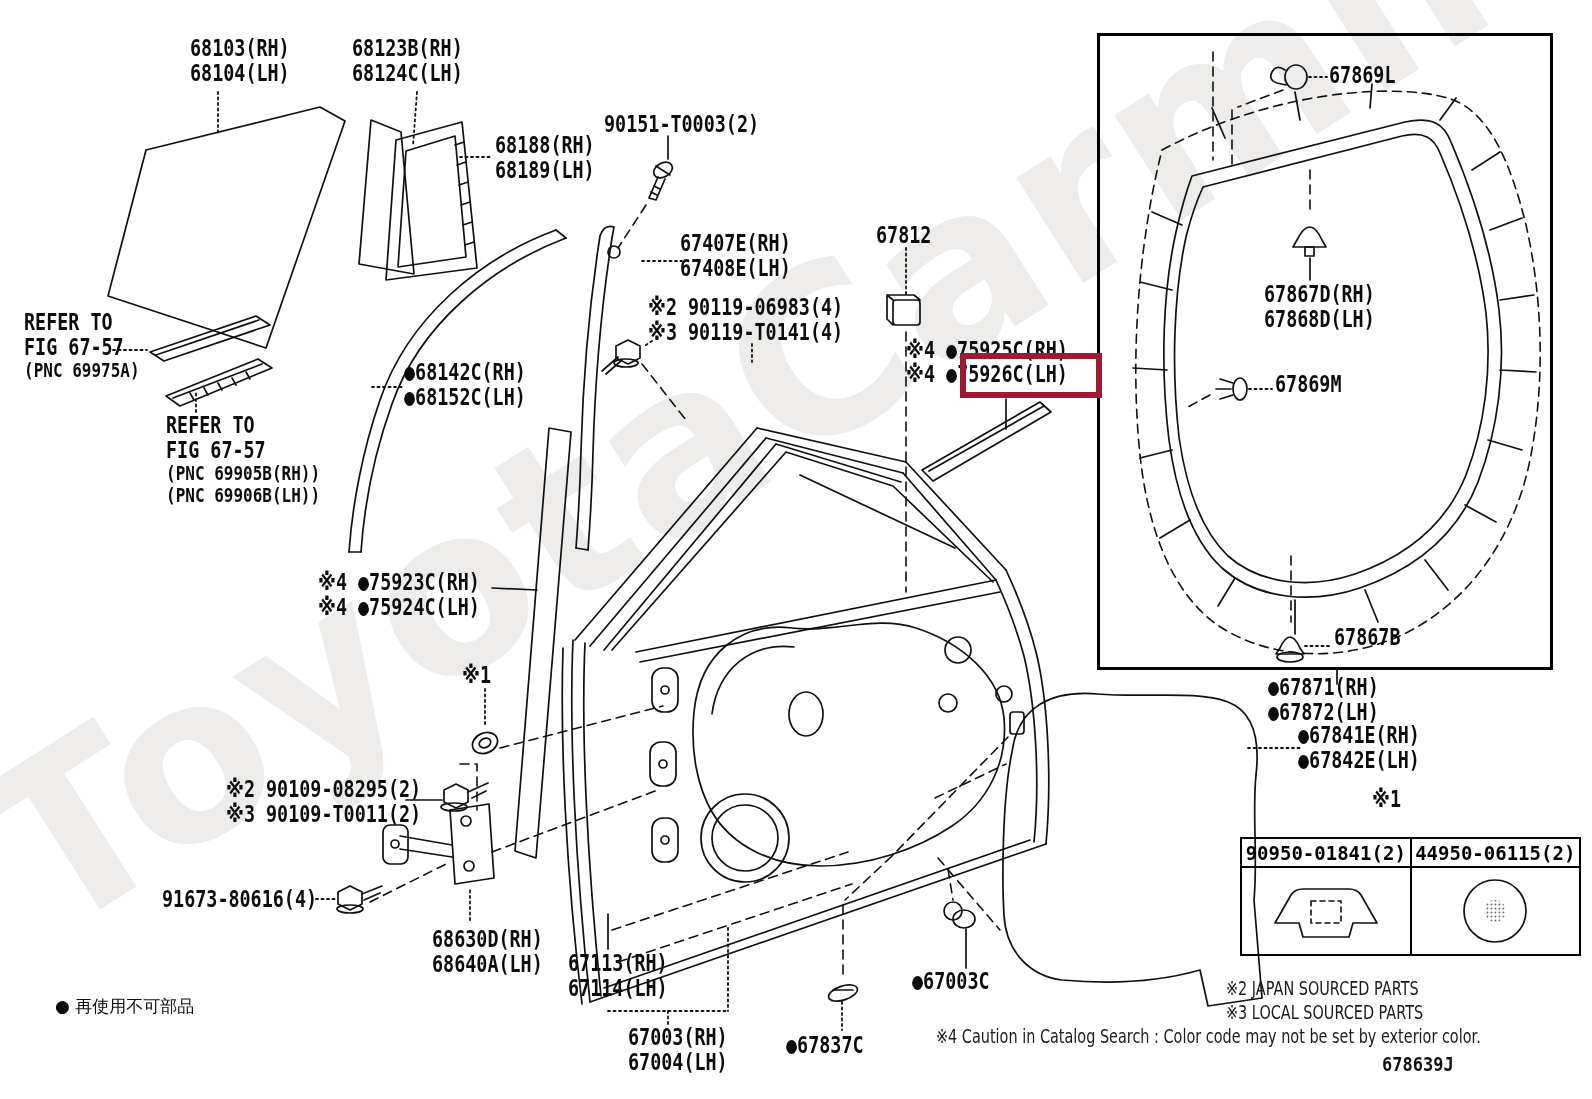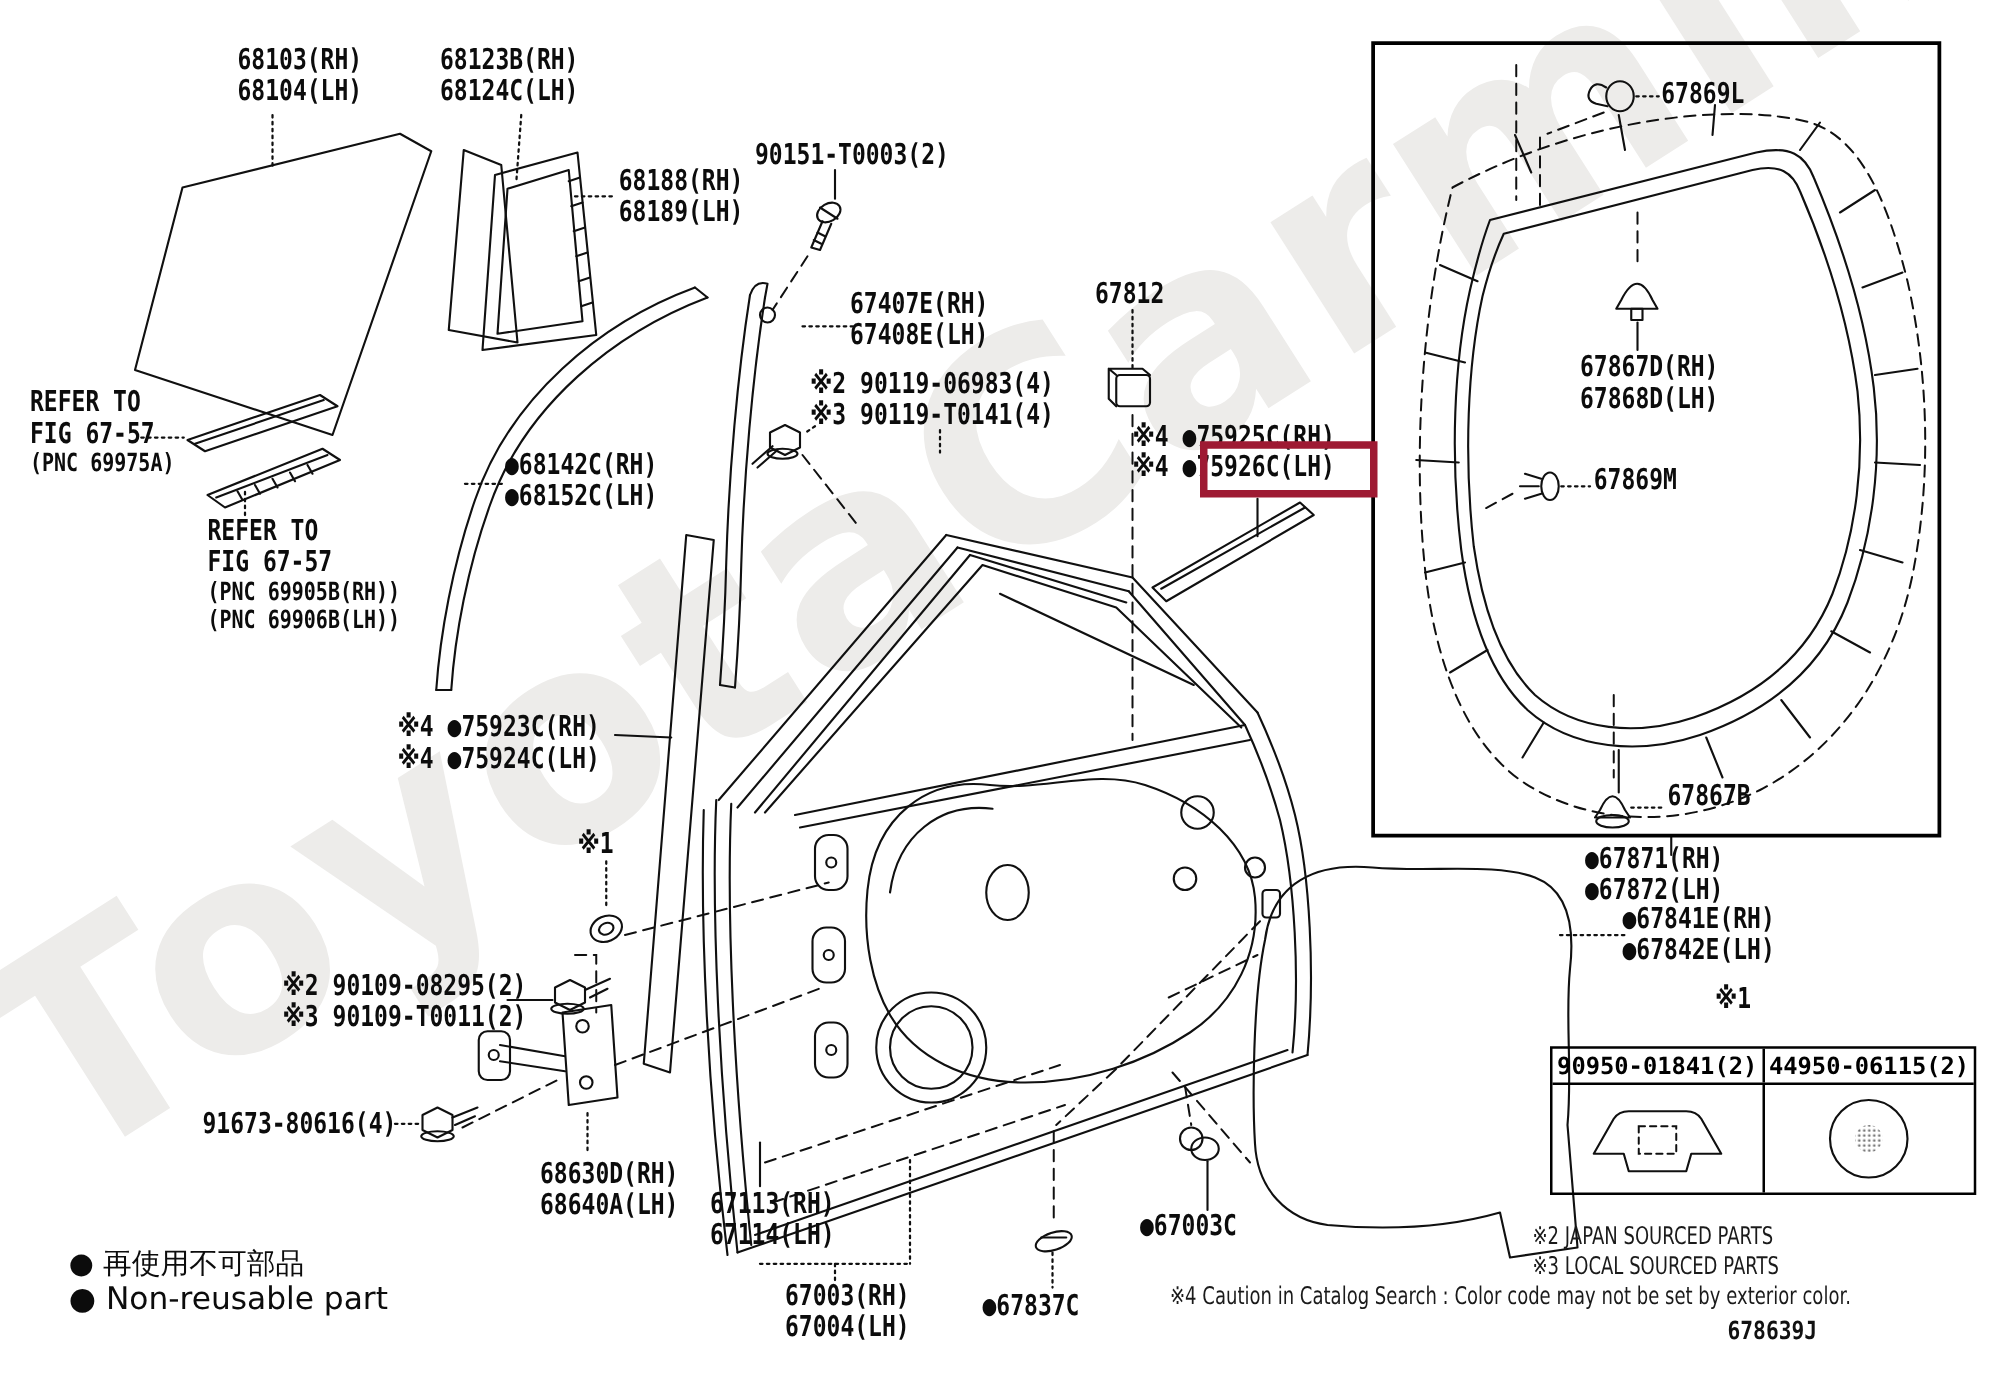--- a/index.html
+++ b/index.html
@@ -31,21 +31,21 @@
        font-weight:bold;font-size:19px;font-family:"DejaVu Sans Mono","DejaVu Sans",monospace;}
   .ptable .hdr div:first-child{border-right:2.5px solid #000;}
   .ptable .bdy{display:flex;flex:1;}
   .ptable .bdy div{flex:1;display:flex;align-items:center;justify-content:center;}
   .ptable .bdy div:first-child{border-right:2.5px solid #000;}
   .note{position:absolute;z-index:2;font-size:19.5px;color:#1a1a1a;white-space:nowrap;
        transform:scaleX(0.74);transform-origin:left top;
        font-family:"DejaVu Sans","Liberation Sans",sans-serif;}
   .legend{position:absolute;z-index:2;color:#0c0c0c;white-space:nowrap;
        font-family:"DejaVu Sans","Liberation Sans",sans-serif;}
-  .legend.jp{font-size:23px;}
+  .legend.jp{font-size:17px;}
   .legend.en{font-size:25px;}
   .figcode{position:absolute;left:1382px;top:1052px;z-index:2;font-weight:bold;font-size:20px;
        transform:scaleX(0.85);transform-origin:left top;color:#111;
        font-family:"DejaVu Sans Mono","DejaVu Sans",monospace;}
 </style>
 </head>
 <body>
 
 <div class="stage">
 
@@ -338,17 +338,16 @@
         </svg>
       </div>
     </div>
   </div>
 
   <div class="note" style="left:1226px;top:977px">※2 JAPAN SOURCED PARTS</div>
   <div class="note" style="left:1226px;top:1001px">※3 LOCAL SOURCED PARTS</div>
   <div class="note" style="left:936px;top:1025px">※4 Caution in Catalog Search : Color code may not be set by exterior color.</div>
 
   <div class="legend jp" style="left:55px;top:995px">● 再使用不可部品</div>
-  <div class="legend en" style="left:55px;top:1024px">● Non-reusable part</div>
 
   <div class="figcode">678639J</div>
 
 </div>
 
 </body></html>

